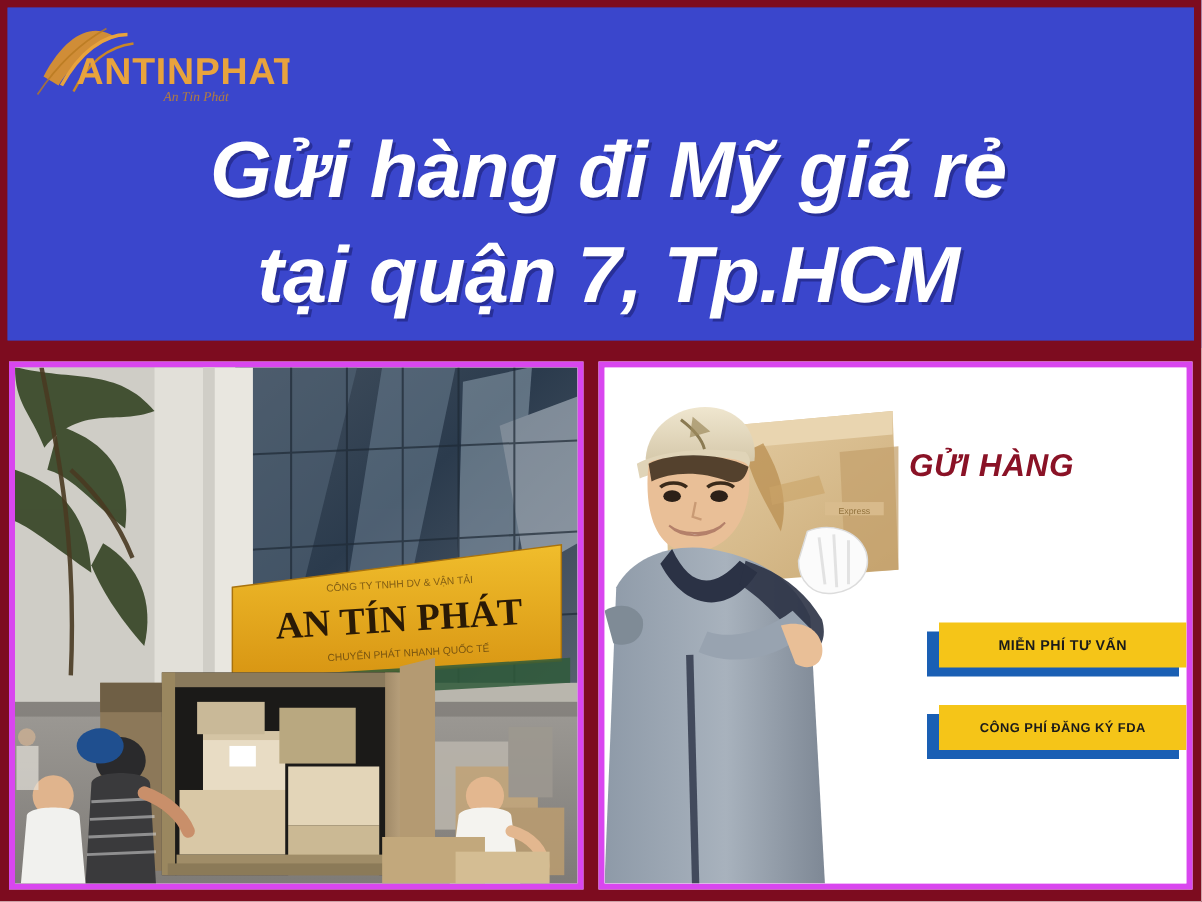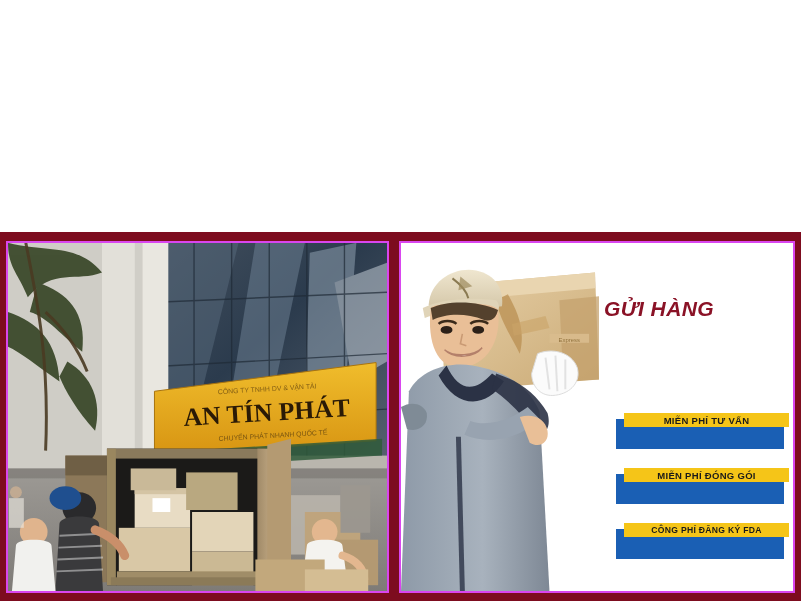--- a/index.html
+++ b/index.html
@@ -78,21 +78,21 @@
     height: 369px;
     background: #7d0c1f;
     box-sizing: border-box;
   }
   .photo {
     position: absolute;
     top: 9px;
     height: 352px;
     overflow: hidden;
     background: #d9d9d9;
-    border: 2px solid #d946ef;
+    border: 4px solid #d946ef;
     box-sizing: border-box;
   }
   .photo-left  { left: 6px;  width: 383px; }
   .photo-right { left: 399px; width: 396px; background:#ffffff; }
 
   .photo svg { display:block; width:100%; height:100%; }
 
   
   .rp-title {
     position: absolute;
@@ -131,21 +131,21 @@
     position: absolute;
     left: 0; top: 6px;
     width: 168px;
     height: 30px;
     background: #1a5fb4;
   }
   .badge {
     position: absolute;
     left: 8px; top: 0;
     width: 165px;
-    height: 14px;
+    height: 30px;
     background: #f5c518;
     display: flex;
     align-items: center;
     justify-content: center;
     box-sizing: border-box;
   }
   .badge span {
     color: #1a1a1a;
     font-family: "Liberation Sans", sans-serif;
     font-size: 9.5px;
@@ -153,20 +153,43 @@
     letter-spacing: 0.3px;
     white-space: nowrap;
   }
   .badge-wrap.b3 .badge span { font-size: 8.6px; }
 </style>
 </head>
 <body>
 
 <div id="poster">
 
+  <div class="header">
+    <div class="header-inner">
+
+      <div class="logo">
+        <svg viewBox="0 0 170 62" xmlns="http://www.w3.org/2000/svg">
+          <g>
+            <path d="M6 40 C22 10, 40 4, 54 14 C40 18, 26 30, 16 46 Z" fill="#d8912e" opacity="0.95"></path>
+            <path d="M18 46 C30 24, 46 12, 62 12" stroke="#e8a33d" stroke-width="2.4" fill="none"></path>
+            <path d="M26 50 C36 30, 50 20, 66 18" stroke="#c98726" stroke-width="1.6" fill="none"></path>
+            <path d="M2 52 C14 34, 30 18, 48 8" stroke="#b8791f" stroke-width="1.2" fill="none" opacity="0.8"></path>
+          </g>
+          <text x="28" y="45" font-family="Liberation Sans, sans-serif" font-size="25" font-weight="bold" fill="#e8a33d" letter-spacing="0.5">ANTINPHAT</text>
+          <text x="86" y="56" font-family="Liberation Serif, serif" font-size="9" font-style="italic" fill="#c98726" opacity="0.85">An Tín Phát</text>
+        </svg>
+      </div>
+
+      <div class="title-block">
+        <span class="title-line">Gửi hàng đi Mỹ giá rẻ</span>
+        <span class="title-line">tại quận 7, Tp.HCM</span>
+      </div>
+
+    </div>
+  </div>
 
   <div class="strip">
 
     <div class="photo photo-left">
       <svg viewBox="0 0 383 352" preserveAspectRatio="xMidYMid slice" xmlns="http://www.w3.org/2000/svg">
         <defs>
           <linearGradient id="glassG" x1="0" y1="0" x2="1" y2="1">
             <stop offset="0%" stop-color="#43505e"></stop>
             <stop offset="45%" stop-color="#2b3b4d"></stop>
             <stop offset="100%" stop-color="#55606d"></stop>
@@ -371,26 +394,20 @@
         <span>GỬI HÀNG</span>
       </div>
 
       <div class="badges">
         <div class="badge-wrap b1">
           <div class="badge-shadow"></div>
           <div class="badge">
             <span>MIỄN PHÍ TƯ VẤN</span>
           </div>
         </div>
-        <div class="badge-wrap b2">
-          <div class="badge-shadow"></div>
-          <div class="badge">
-            <span>MIỄN PHÍ ĐÓNG GÓI</span>
-          </div>
-        </div>
         <div class="badge-wrap b3">
           <div class="badge-shadow"></div>
           <div class="badge">
             <span>CÔNG PHÍ ĐĂNG KÝ FDA</span>
           </div>
         </div>
       </div>
 
     </div>
   </div>

